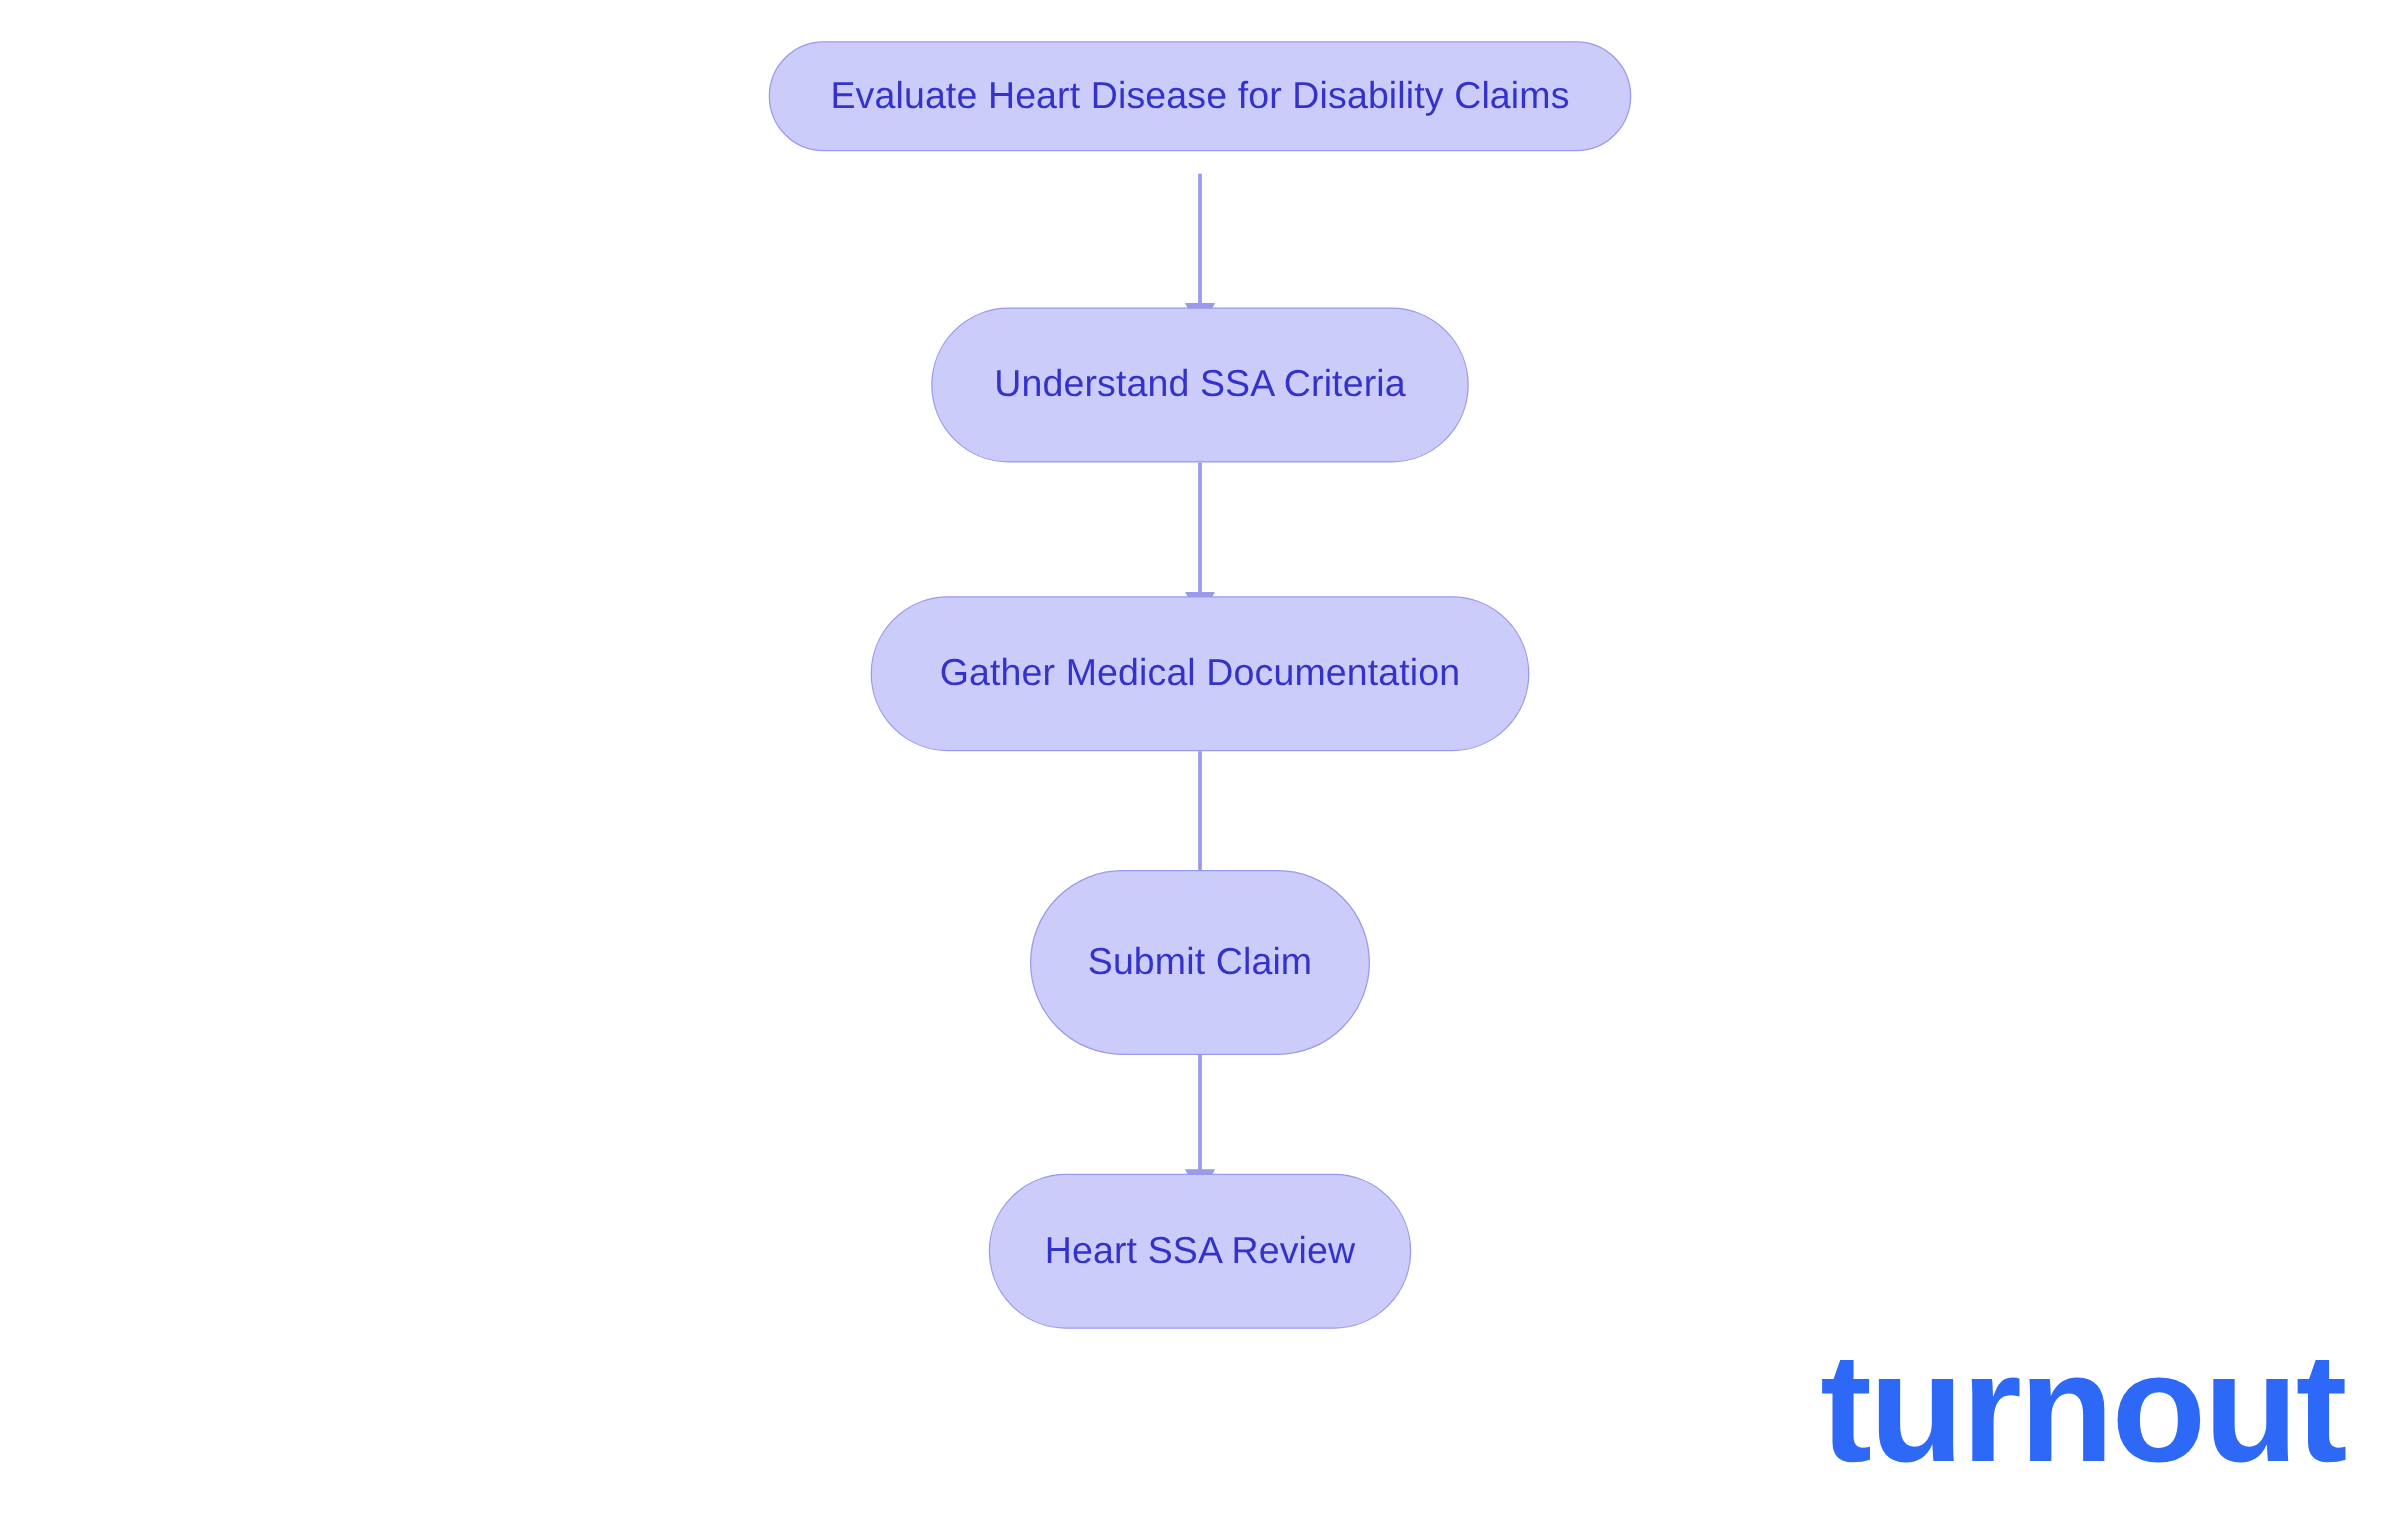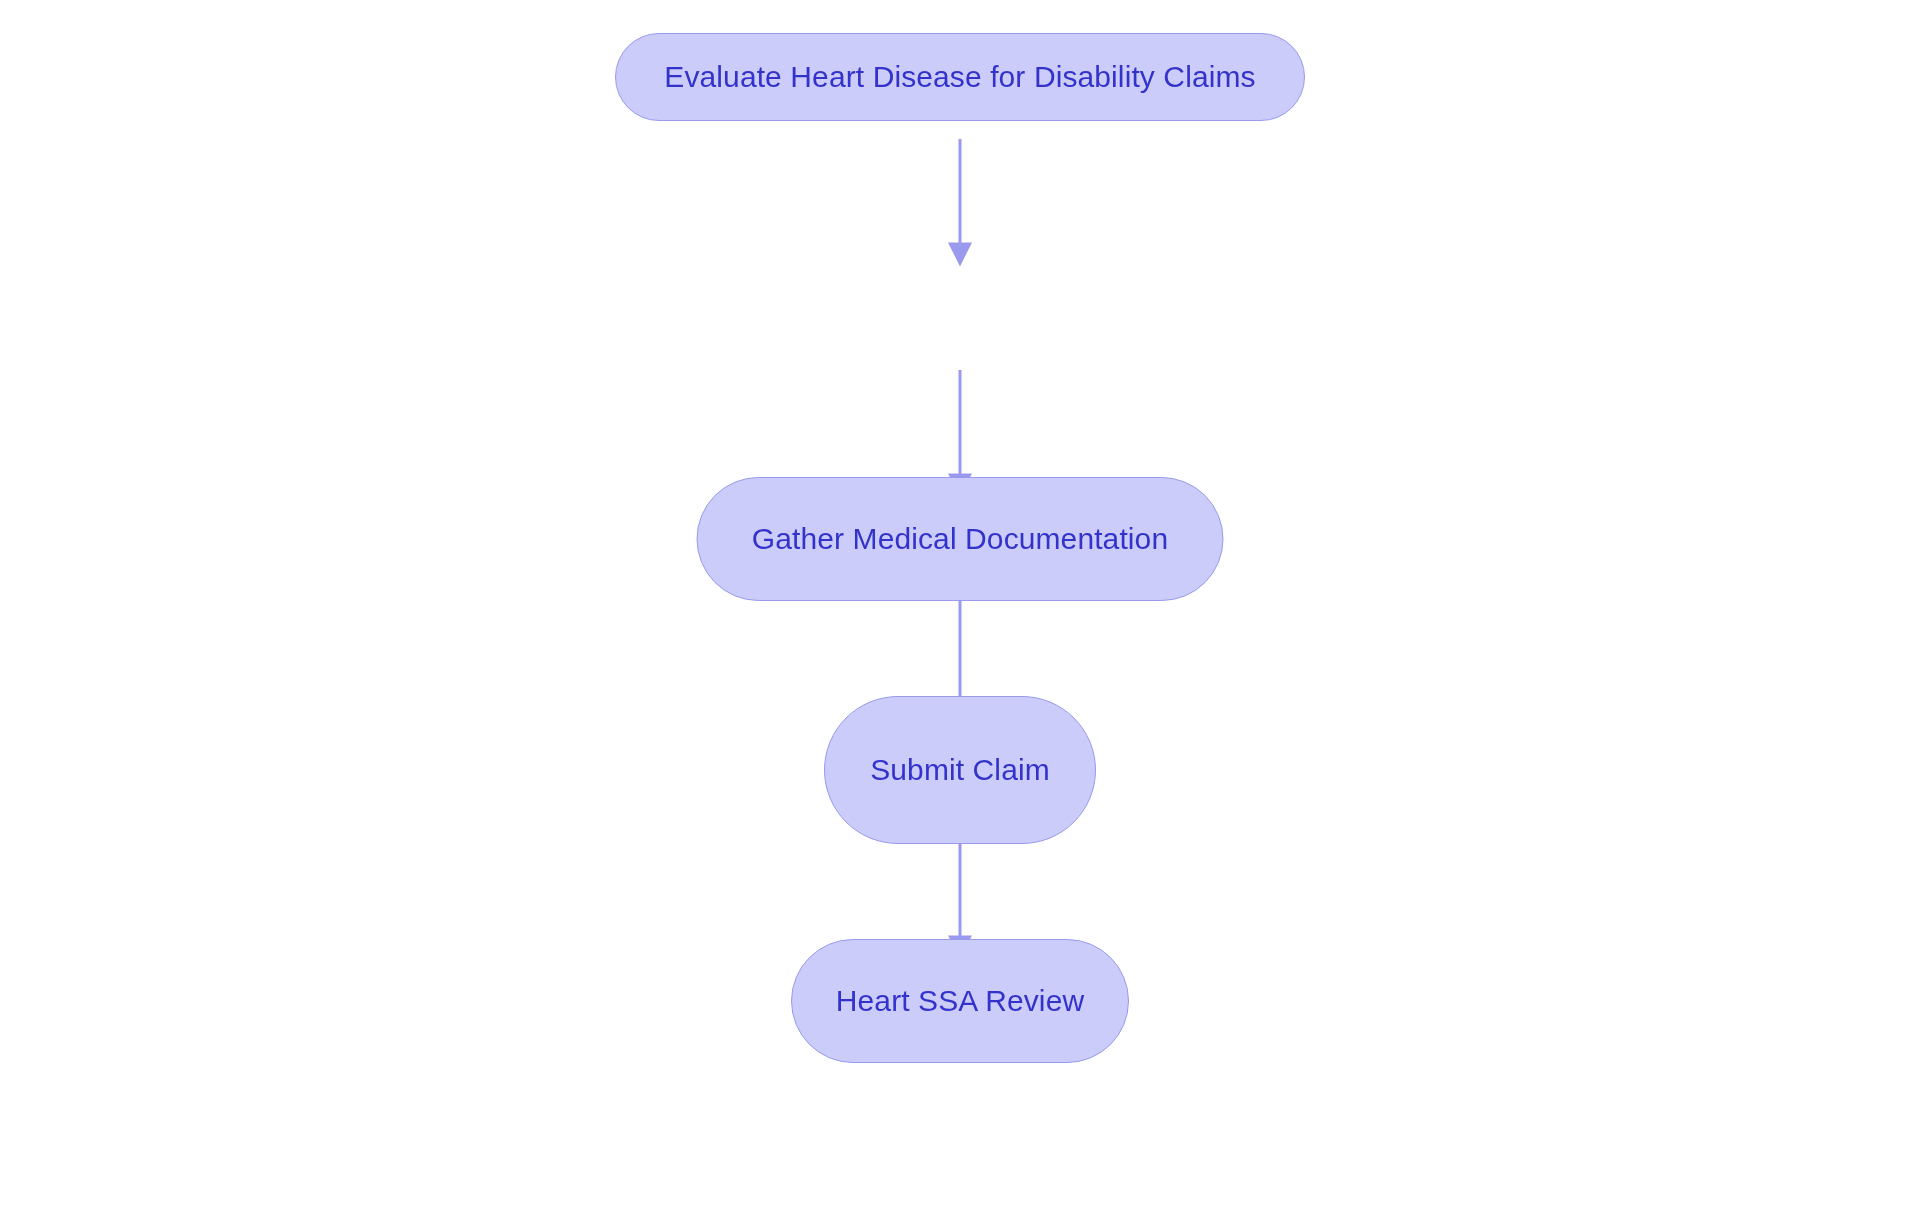--- a/index.html
+++ b/index.html
@@ -105,27 +105,31 @@
           <line x1="960" y1="370" x2="960" y2="477" stroke="#9999ee" stroke-width="3" marker-end="url(#arrowhead)"></line>
           <line x1="960" y1="601" x2="960" y2="708" stroke="#9999ee" stroke-width="3" marker-end="url(#arrowhead)"></line>
           <line x1="960" y1="832" x2="960" y2="939" stroke="#9999ee" stroke-width="3" marker-end="url(#arrowhead)"></line>
         </g>
     </svg>
 
     <div class="node-layer" id="node-layer">
         <div class="flow-node" style="left: 960px; top: 77px; width: 690px; height: 88px;">
           <span class="node-label">Evaluate Heart Disease for Disability Claims</span>
         </div>
+        <div class="flow-node" style="left: 960px; top: 308px; width: 430px; height: 124px;">
+          <span class="node-label">Understand SSA Criteria</span>
+        </div>
         <div class="flow-node" style="left: 960px; top: 539px; width: 527px; height: 124px;">
           <span class="node-label">Gather Medical Documentation</span>
         </div>
         <div class="flow-node" style="left: 960px; top: 770px; width: 272px; height: 148px;">
           <span class="node-label">Submit Claim</span>
         </div>
         <div class="flow-node" style="left: 960px; top: 1001px; width: 338px; height: 124px;">
           <span class="node-label">Heart SSA Review</span>
         </div>
       </div>
 
   </div>
 
+  <div class="brand-wordmark">turnout</div>
 
 </div>
 
 </body></html>

